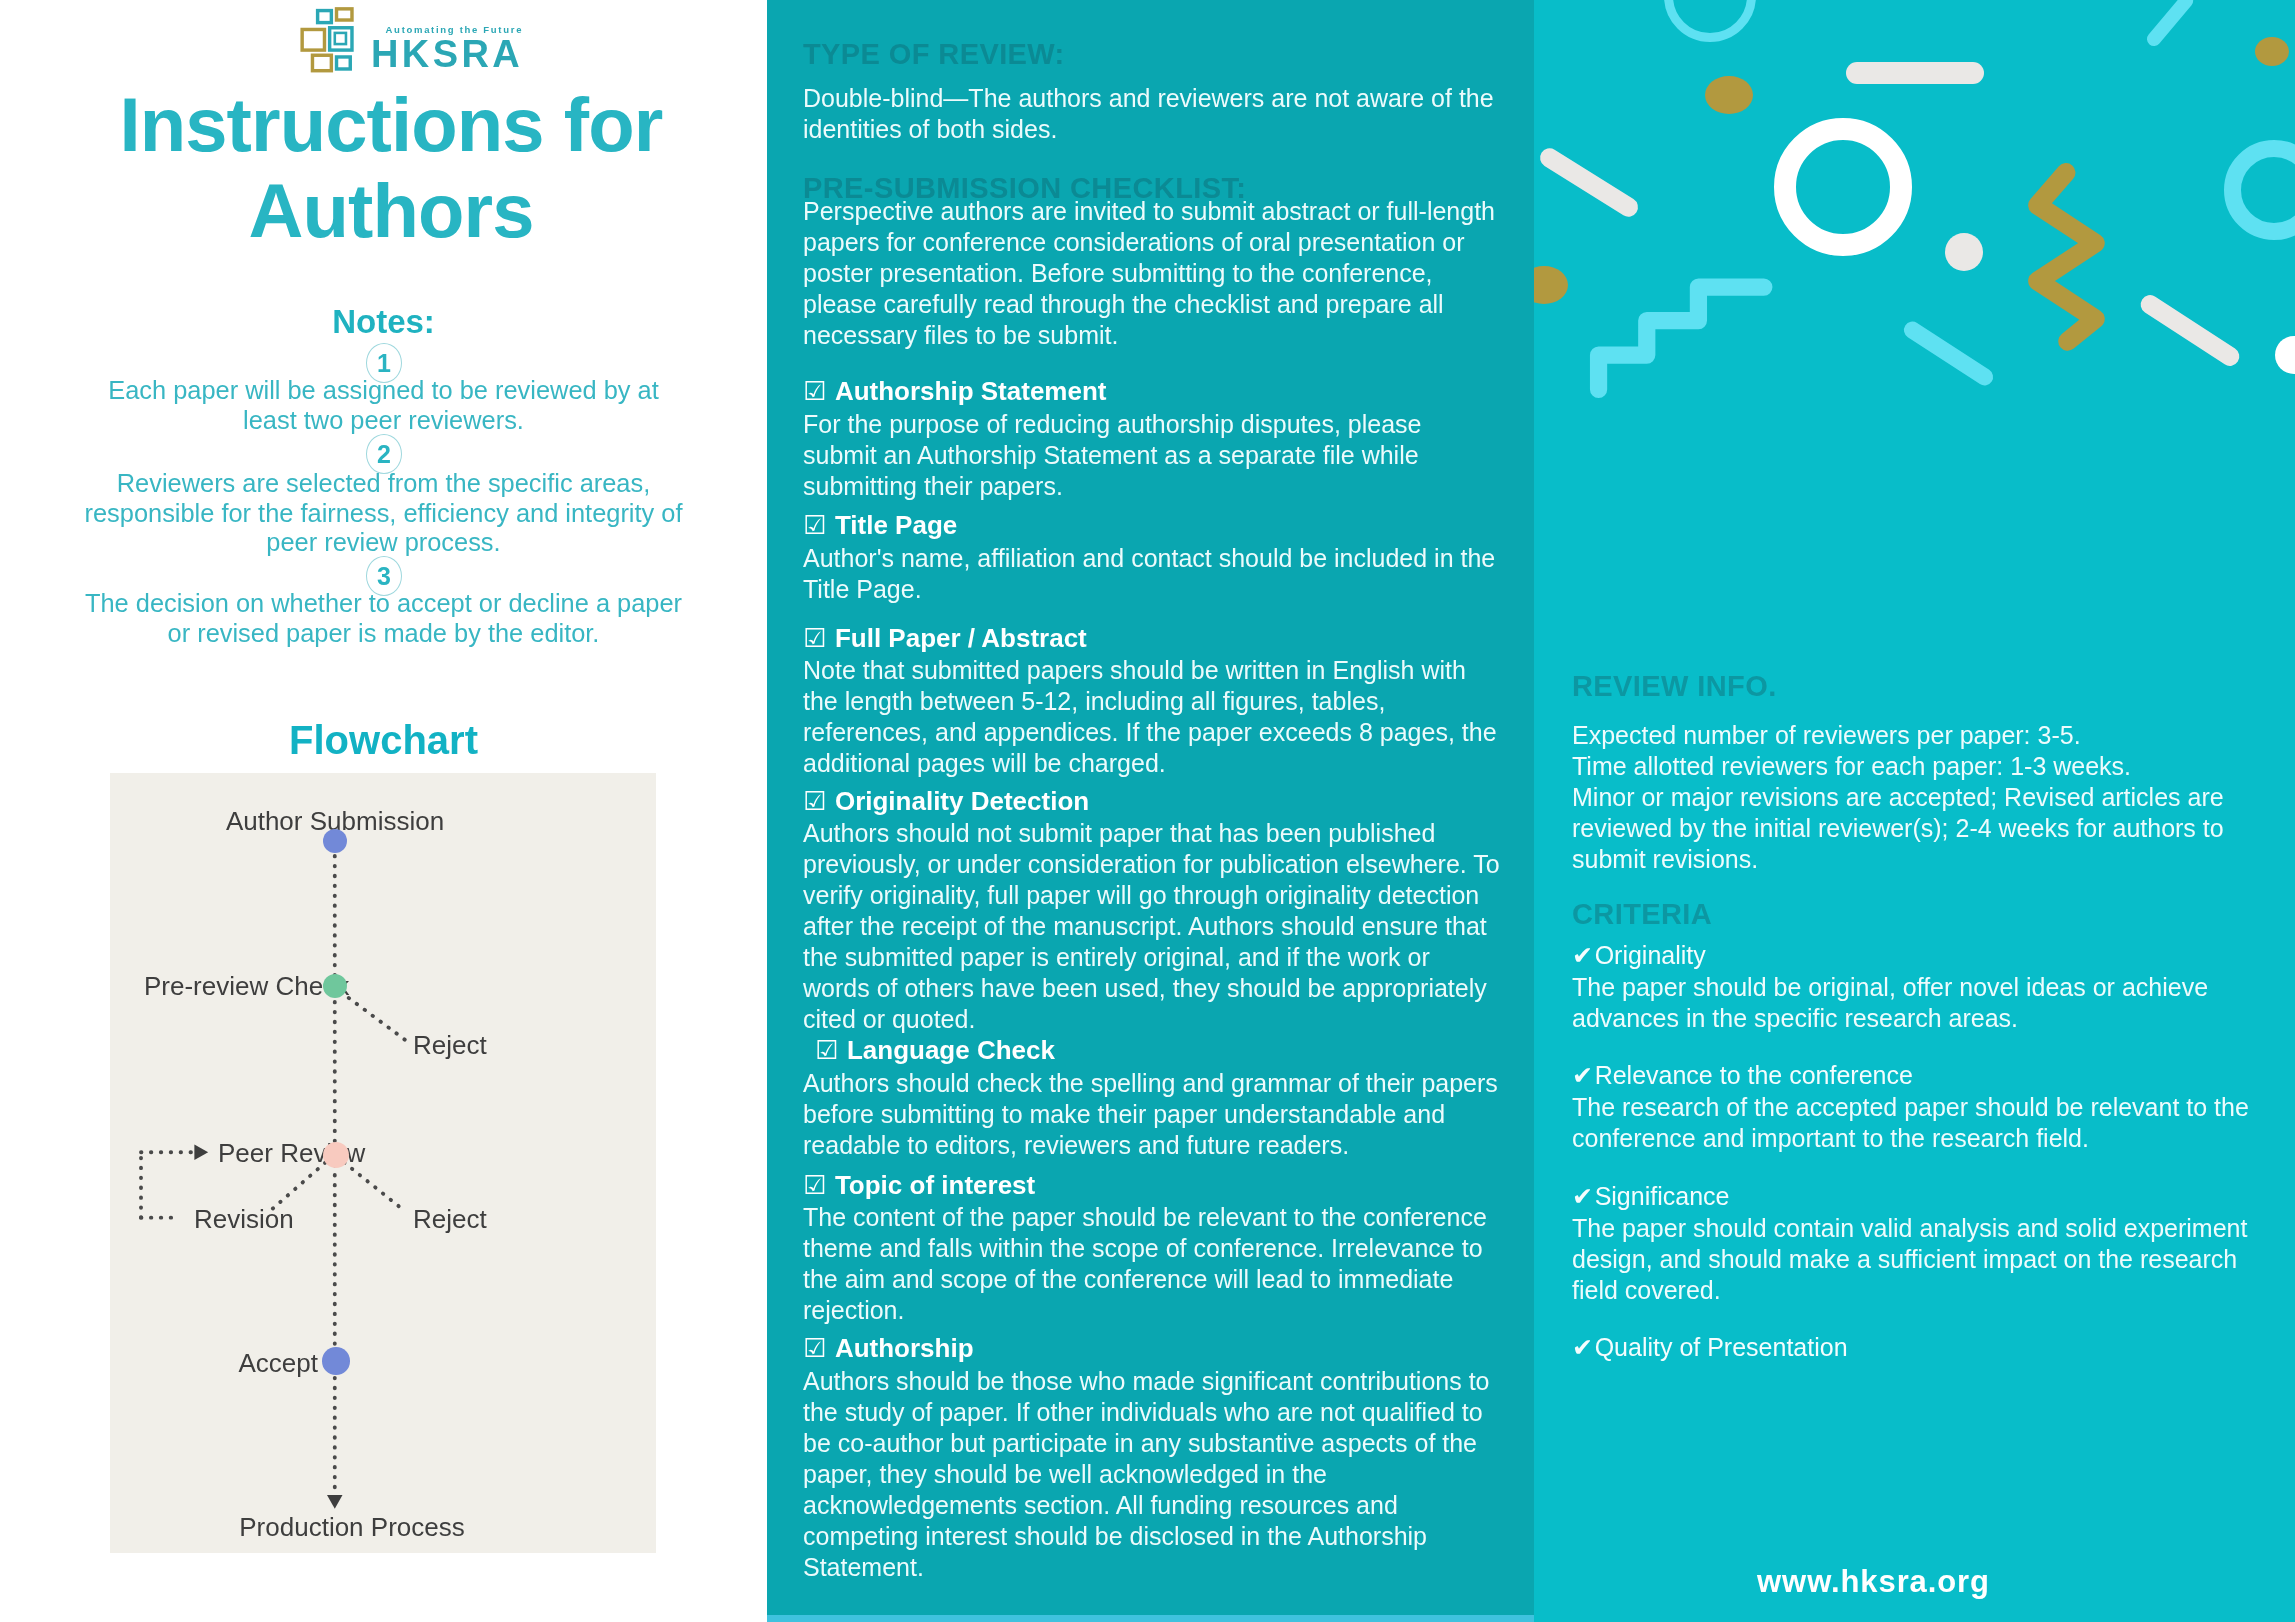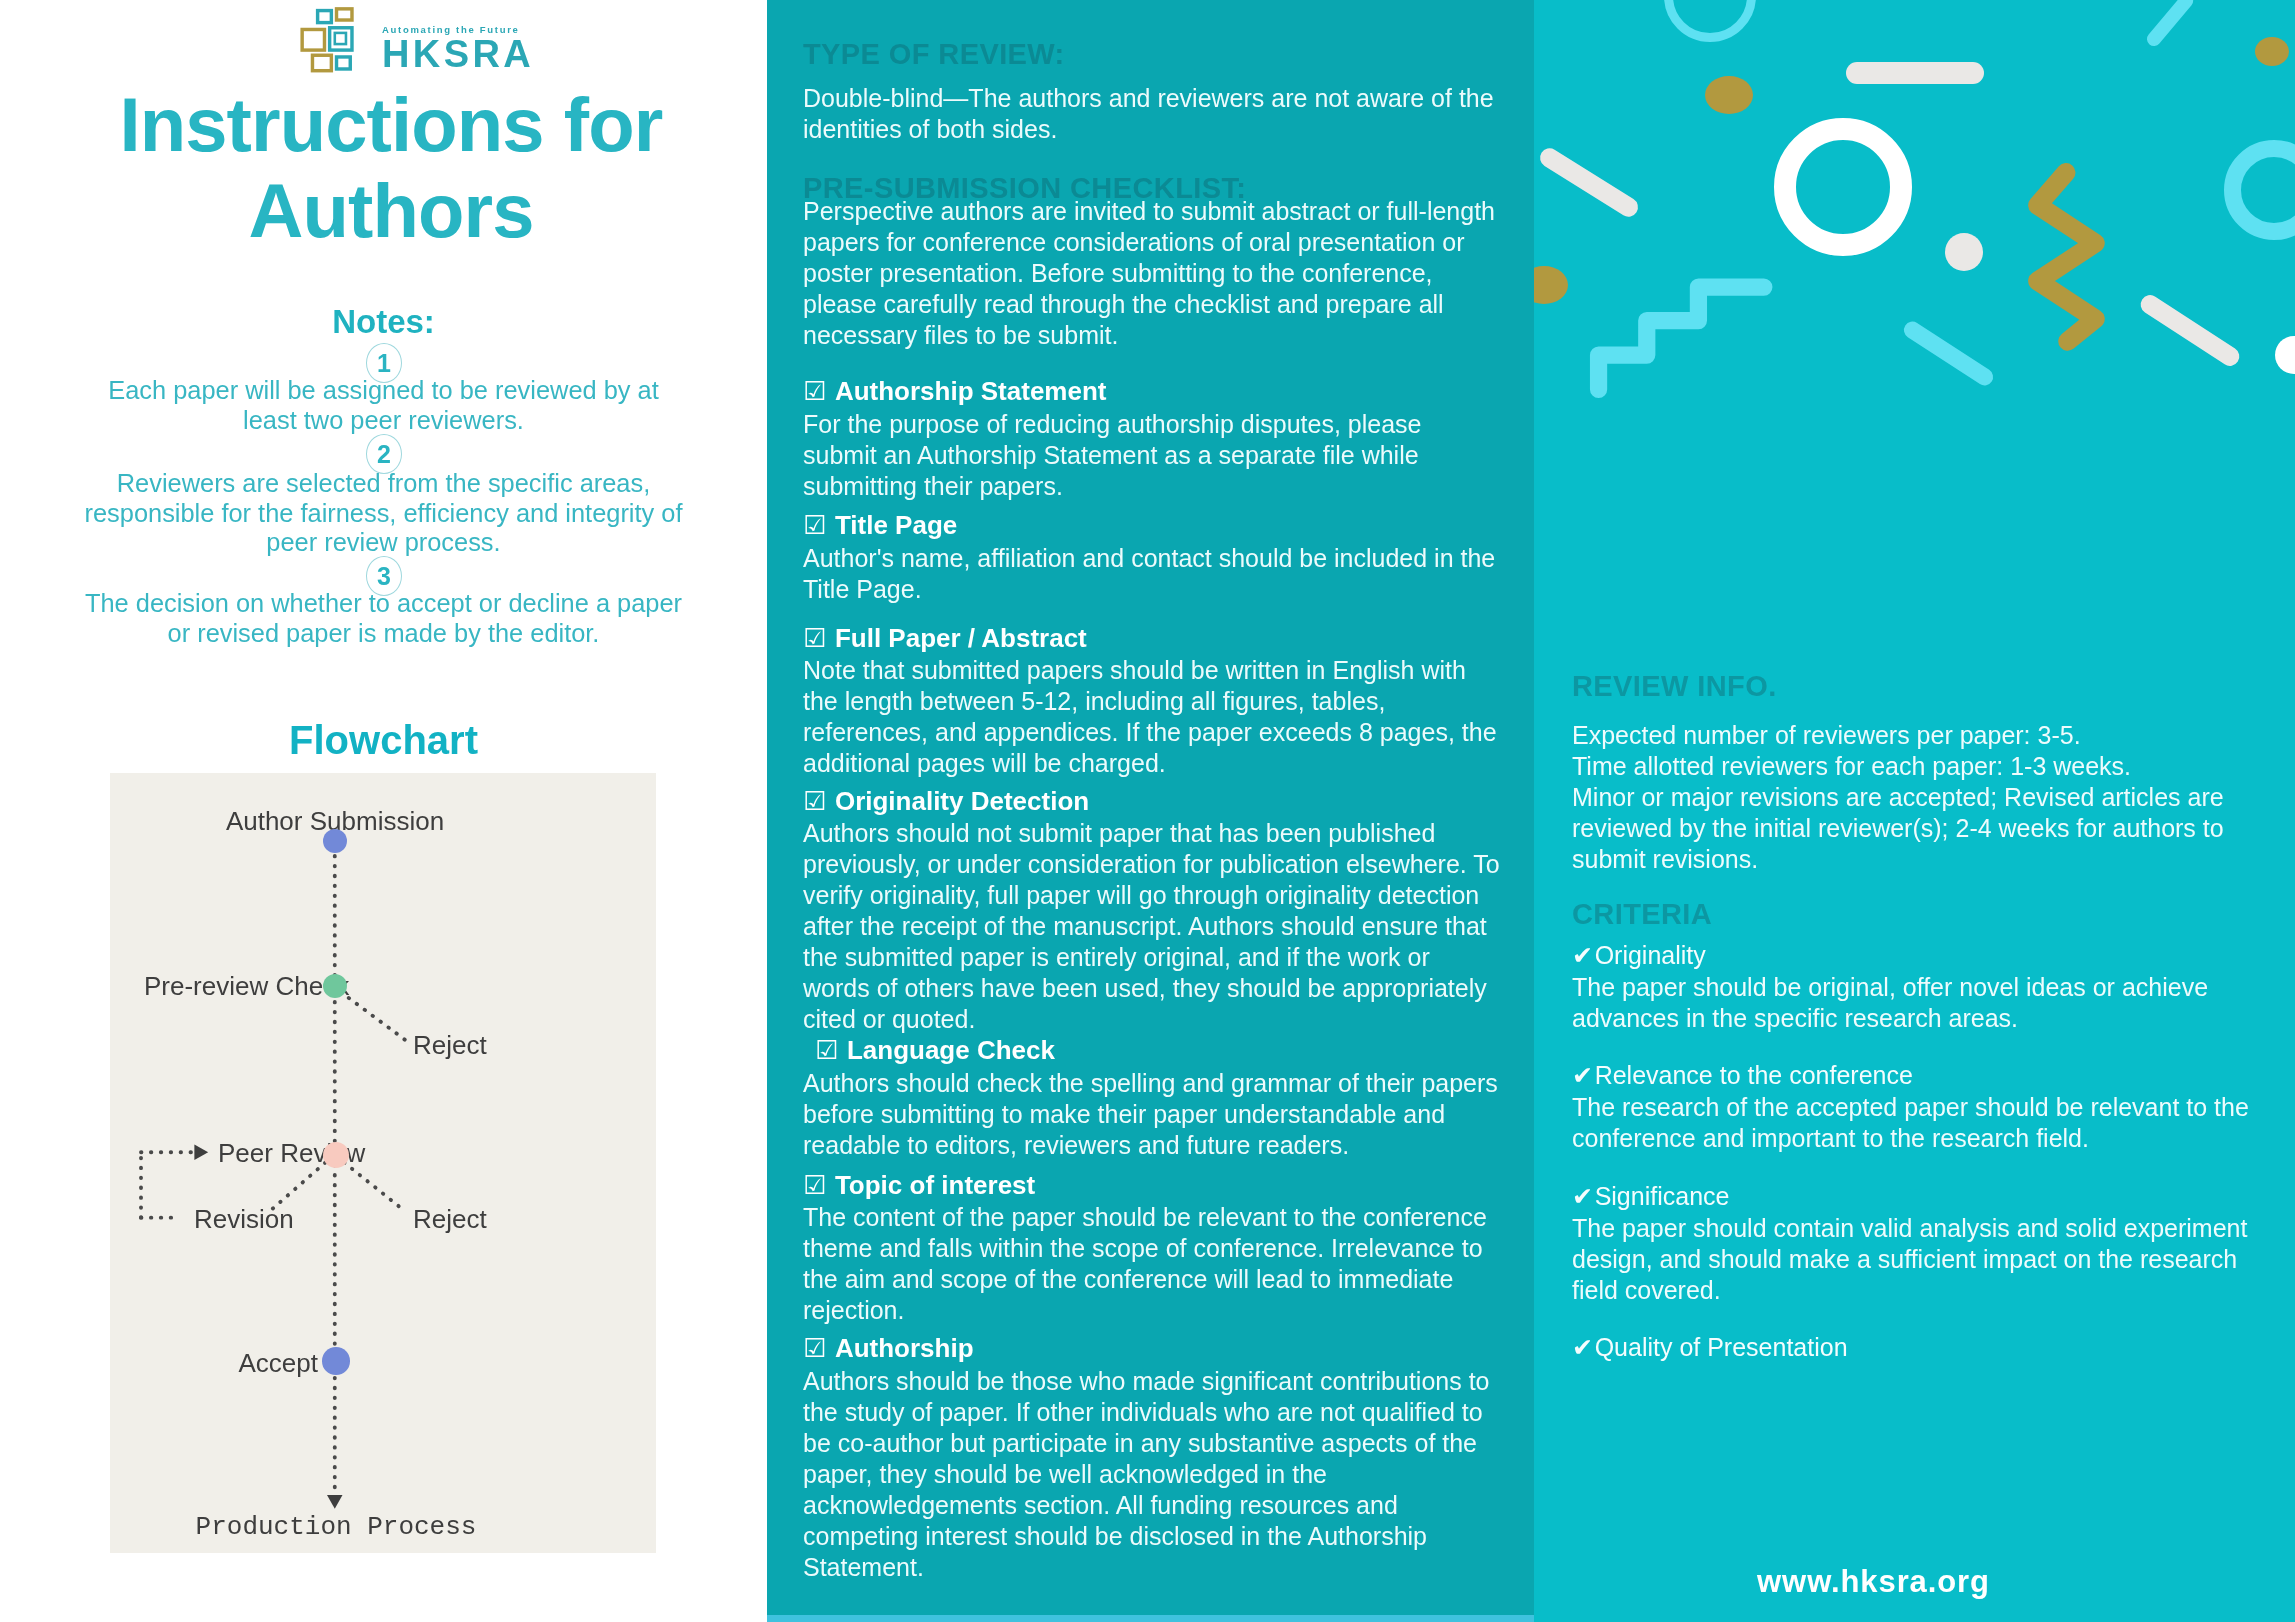--- a/index.html
+++ b/index.html
@@ -5,21 +5,21 @@
   html,body{margin:0;padding:0;background:#ffffff;}
   #poster{
     position:relative;width:2295px;height:1623px;overflow:hidden;background:#ffffff;
     font-family:"Liberation Sans",sans-serif;
   }
   .abs{position:absolute;}
 
   
   .logo-wrap{left:297px;top:6.9px;width:284px;height:72px;display:flex;align-items:flex-start;}
   .logo-mark{width:67px;height:69px;flex:0 0 auto;}
-  .logo-text{margin-left:18px;padding-top:17px;}
+  .logo-text{margin-left:7px;padding-top:17px;text-align:right;}
   .logo-tagline{font-size:9.5px;font-weight:bold;letter-spacing:1.7px;color:#2ba7b5;}
   .logo-brand{font-size:38px;font-weight:bold;letter-spacing:3.4px;color:#2ba7b5;line-height:1.0;}
   .title{left:0;top:82px;width:782px;text-align:center;font-size:76px;font-weight:bold;
          color:#28b5c3;line-height:1.13;letter-spacing:-0.9px;}
   .notes-h{left:0;top:303px;width:767px;text-align:center;font-size:33px;font-weight:bold;color:#1fb2c0;}
   .num-circle{left:366px;width:34px;height:38px;border:1.7px solid #9fd8de;border-radius:50%;
               text-align:center;line-height:38px;font-size:25px;font-weight:bold;color:#2ab4c2;}
   .note-p{left:82px;width:603px;text-align:center;font-size:25.4px;line-height:1.17;color:#38b6c3;}
   .flow-h{left:0;top:718px;width:767px;text-align:center;font-size:40px;font-weight:bold;color:#12b2c4;}
   .flow-box{left:110px;top:773px;width:546px;height:780px;background:#f1efe9;}
@@ -121,21 +121,21 @@
 
     <div class="fl-label" style="left:108px;top:365px;">Peer Review</div>
     <div class="fl-dot" style="left:213px;top:369px;width:26px;height:26px;background:#f8cabf;"></div>
 
     <div class="fl-label" style="left:84px;top:431px;">Revision</div>
     <div class="fl-label" style="left:303px;top:431px;">Reject</div>
 
     <div class="fl-label fl-right" style="left:125px;top:575px;width:83px;">Accept</div>
     <div class="fl-dot" style="left:212px;top:574px;width:27.6px;height:27.6px;background:#7289d8;"></div>
 
-    <div class="fl-label fl-center" style="left:226px;top:739px;font-family:Liberation Mono, monospace;">Production Process</div>
+    <div class="fl-label fl-center" style="left:242px;top:739px;">Production Process</div>
   </div>
 
   <div class="abs col-mid">
     <div class="mid-h" style="top:38px;">TYPE OF REVIEW:</div>
     <div class="body-p" style="top:83px;">Double-blind—The authors and reviewers are not aware of the identities of both sides.</div>
 
     <div class="mid-h" style="top:172px;">PRE-SUBMISSION CHECKLIST:</div>
     <div class="body-p" style="top:196px;">Perspective authors are invited to submit abstract or full-length papers for conference considerations of oral presentation or poster presentation. Before submitting to the conference, please carefully read through the checklist and prepare all necessary files to be submit.</div>
 
     <div class="chk-t" style="top:376px;"><span class="glyph">☑</span><span>Authorship Statement</span></div>

